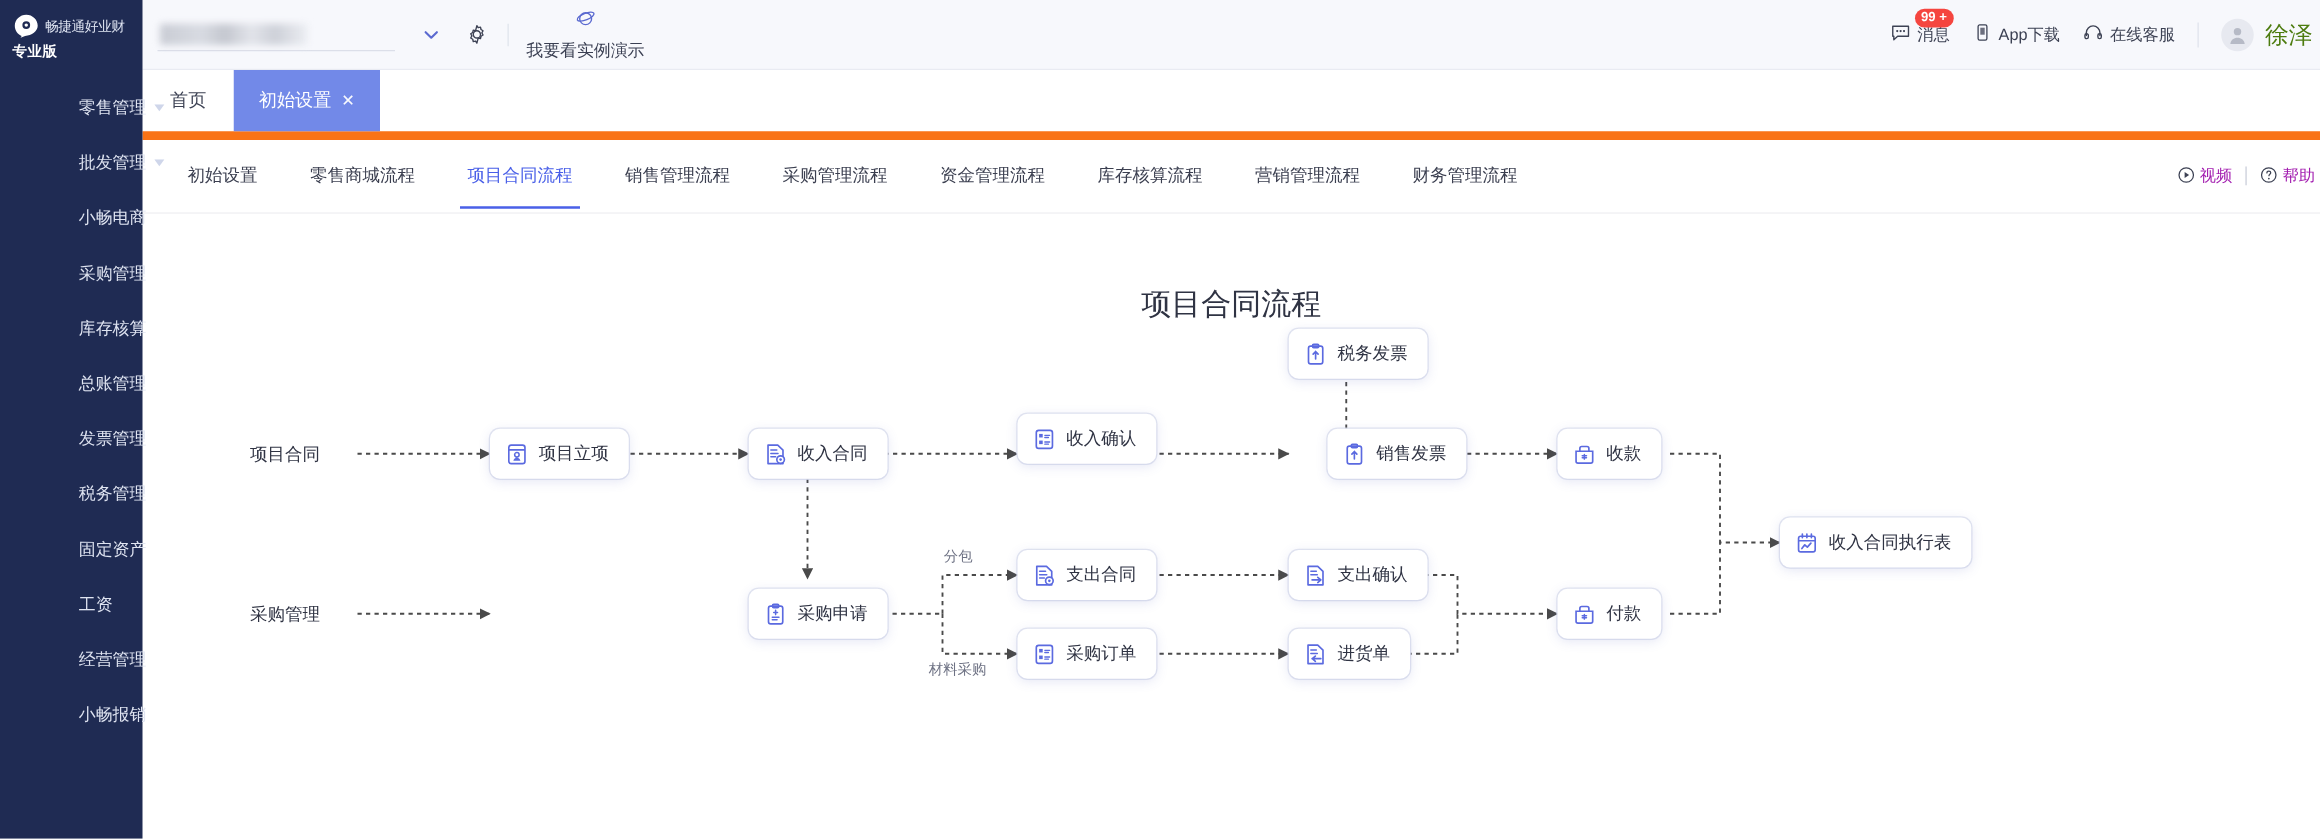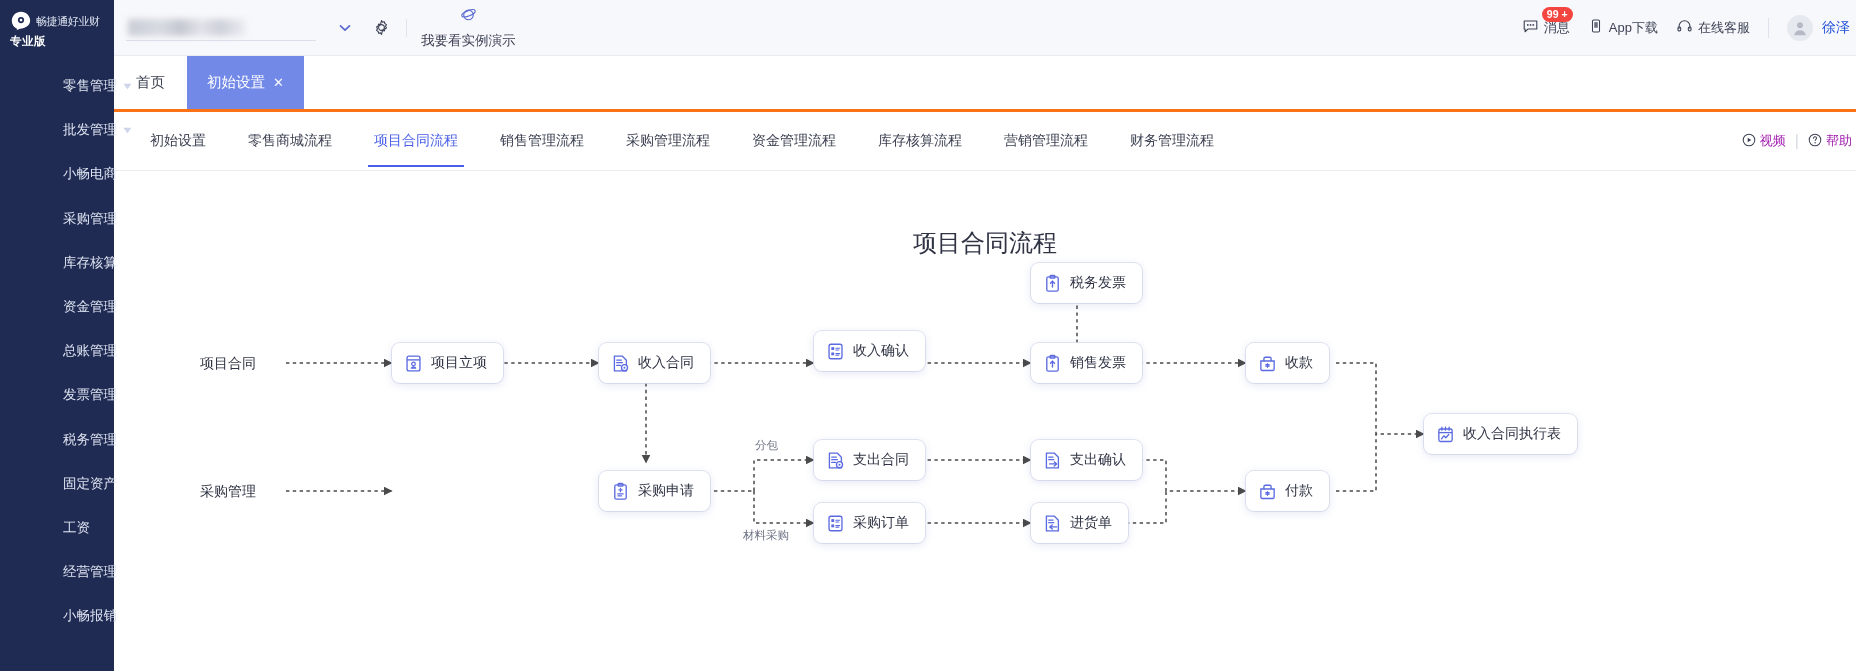--- a/index.html
+++ b/index.html
@@ -104,29 +104,29 @@
     border-radius: 9px; padding: 1px 5px 1px 5px;
     line-height: 13px;
     white-space: nowrap;
   }
   .vsep { width: 1px; height: 20px; background: #dfe2ec; }
   .avatar {
     width: 26px; height: 26px; border-radius: 50%;
     background: #e7e9f0;
     display: flex; align-items: center; justify-content: center;
   }
-  .user-name { font-size: 14px; color: #1d4ed8; white-space: nowrap; }
+  .user-name { font-size: 19px; color: #4d7c0f; white-space: nowrap; }
 
   
   .tabstrip {
     position: absolute; left: 114px; top: 56px;
     width: 1742px; height: 56px;
     background: #ffffff;
     display: flex; align-items: stretch;
-    border-bottom: 3px solid #f97316;
+    border-bottom: 7px solid #f97316;
   }
   .tab-home {
     display: flex; align-items: center; justify-content: center;
     padding: 0 22px; font-size: 14.5px; color: #3d4254; cursor: pointer;
   }
   .tab-active {
     display: flex; align-items: center; gap: 8px;
     padding: 0 20px;
     background: #7289e8; color: #ffffff;
     font-size: 14.5px; cursor: pointer;
@@ -235,23 +235,20 @@
       <div class="nav-item">
         <span>小畅电商</span>
       </div>
       <div class="nav-item">
         <span>采购管理</span>
       </div>
       <div class="nav-item">
         <span>库存核算</span>
       </div>
       <div class="nav-item">
-        <span>资金管理</span>
-      </div>
-      <div class="nav-item">
         <span>总账管理</span>
       </div>
       <div class="nav-item">
         <span>发票管理</span>
       </div>
       <div class="nav-item">
         <span>税务管理</span>
       </div>
       <div class="nav-item">
         <span>固定资产</span>
@@ -476,21 +473,21 @@
         <span class="ico">
           <svg width="19" height="19" viewBox="0 0 20 20">
             <rect x="4" y="3" width="12" height="15" rx="1.8" fill="none" stroke="#5b6ae0" stroke-width="1.4"></rect>
             <rect x="7.4" y="1.6" width="5.2" height="2.8" rx="1" fill="none" stroke="#5b6ae0" stroke-width="1.4"></rect>
             <path d="M10 13.8V7.6M10 7.6L7.9 9.8M10 7.6l2.1 2.2" stroke="#5b6ae0" stroke-width="1.4" stroke-linecap="round" stroke-linejoin="round" fill="none"></path>
           </svg>
         </span>
         <span>税务发票</span>
       </div>
 
-      <div class="node" style="left:917px; top:172px;">
+      <div class="node" style="left:948px; top:172px;">
         <span class="ico">
           <svg width="19" height="19" viewBox="0 0 20 20">
             <rect x="4" y="3" width="12" height="15" rx="1.8" fill="none" stroke="#5b6ae0" stroke-width="1.4"></rect>
             <rect x="7.4" y="1.6" width="5.2" height="2.8" rx="1" fill="none" stroke="#5b6ae0" stroke-width="1.4"></rect>
             <path d="M10 13.8V7.6M10 7.6L7.9 9.8M10 7.6l2.1 2.2" stroke="#5b6ae0" stroke-width="1.4" stroke-linecap="round" stroke-linejoin="round" fill="none"></path>
           </svg>
         </span>
         <span>销售发票</span>
       </div>
 

